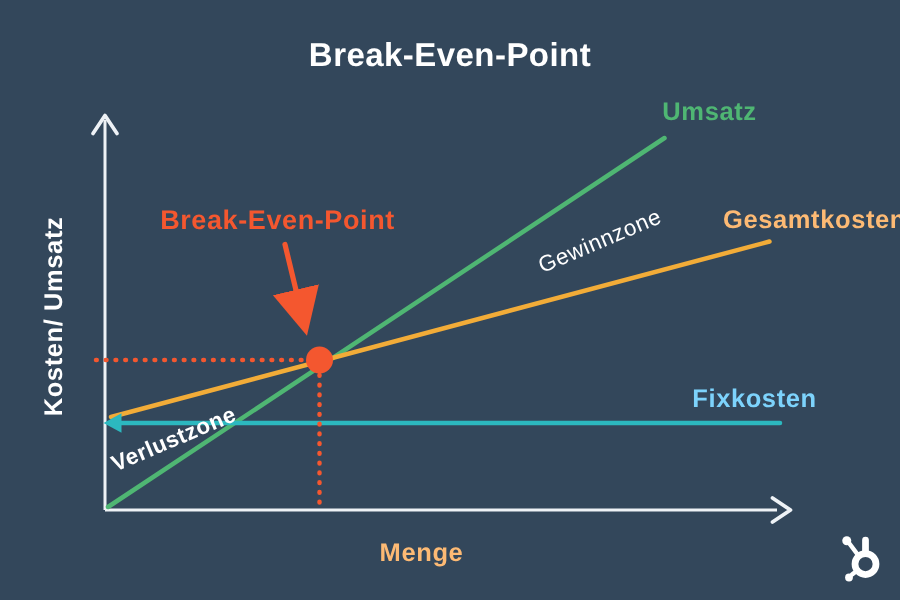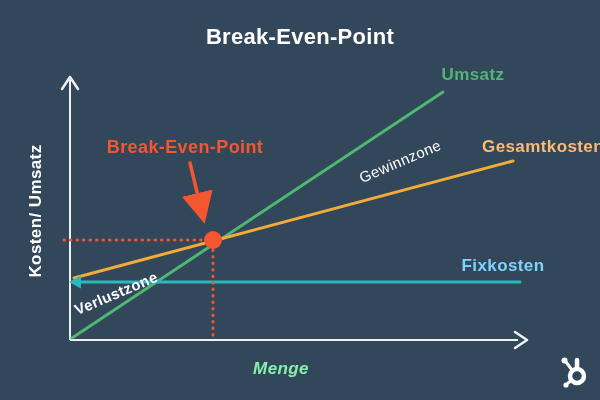--- a/index.html
+++ b/index.html
@@ -57,21 +57,21 @@
 
   <div class="lbl series-lbl" style="left: 452px; top: 75px; color: rgb(79, 182, 115);">Umsatz</div>
   <div class="lbl series-lbl" style="left: 522px; top: 147px; color: #fdba74;">Gesamtkosten</div>
   <div class="lbl series-lbl" style="left: 482px; top: 266px; color: #7dd3fc;">Fixkosten</div>
 
   <div class="lbl bep-lbl" style="left: 185px; top: 147px; color: rgb(244, 87, 47);">Break-Even-Point</div>
 
   <div class="lbl zone-lbl" style="left: 400px; top: 161px; color: rgb(255, 255, 255);">Gewinnzone</div>
   <div class="lbl zone-lbl bold" style="left: 116px; top: 293px; color: rgb(255, 255, 255);">Verlustzone</div>
 
-  <div class="lbl axis-lbl" style="left: 281px; top: 369px; color: #86efac; font-style: italic;">Menge</div>
+  <div class="lbl axis-lbl" style="left: 281px; top: 369px; color: #fdba74;">Menge</div>
   <div class="lbl axis-lbl y-axis-lbl" style="left: 36px; top: 211px; color: rgb(255, 255, 255);">Kosten/ Umsatz</div>
 
   <svg width="42" height="42" viewBox="0 0 42 42" style="left:551px;top:352px;">
     <g style="color:#fff">
       <circle cx="26" cy="24" r="7" fill="none" stroke="currentColor" stroke-width="4.5"></circle>
       <line x1="26" y1="16" x2="26" y2="8" stroke="currentColor" stroke-width="4.5" stroke-linecap="round"></line>
       <line x1="15" y1="10" x2="21" y2="18" stroke="currentColor" stroke-width="3" stroke-linecap="round"></line>
       <circle cx="13.5" cy="8.5" r="3" fill="currentColor"></circle>
       <line x1="17" y1="31" x2="21" y2="28" stroke="currentColor" stroke-width="3" stroke-linecap="round"></line>
       <circle cx="15" cy="33" r="2.6" fill="currentColor"></circle>

